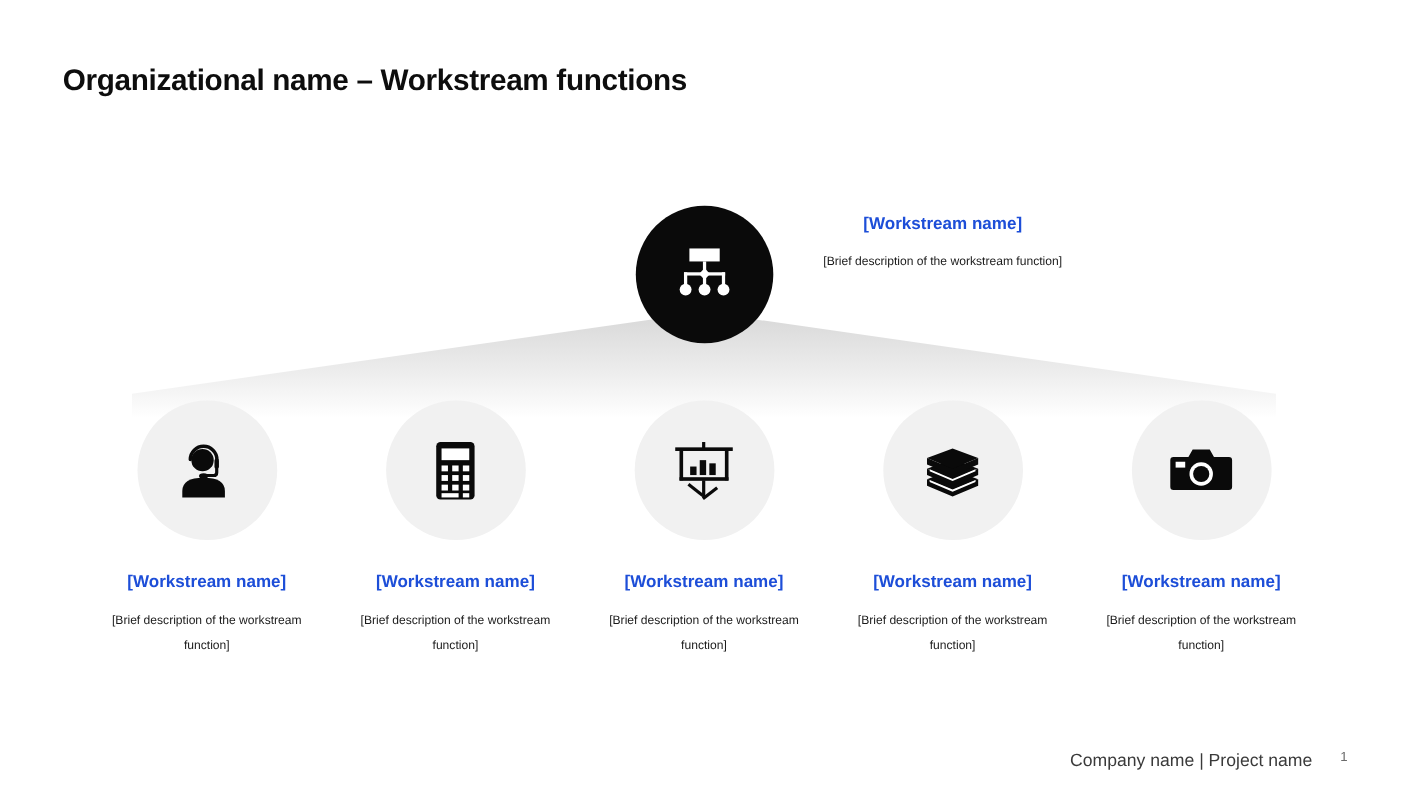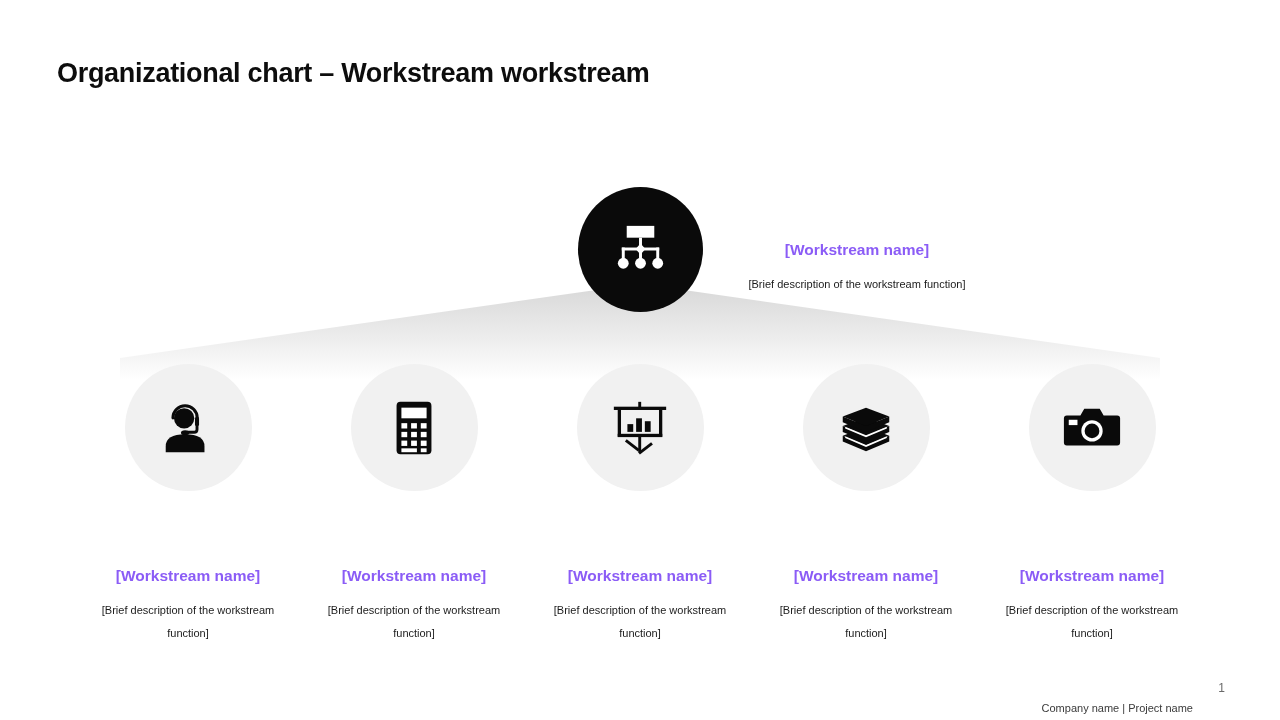--- a/index.html
+++ b/index.html
@@ -68,24 +68,23 @@
     left: 134px;
     top: 7px;
     width: 290px;
     text-align: center;
   }
 
   
   .node-name {
     font-size: 15.5px;
     font-weight: bold;
-    color: #8b5cf6;
+    color: #1d4ed8;
     line-height: 20px;
     white-space: nowrap;
-    margin-top: 46px;
   }
   .node-desc {
     font-size: 11px;
     font-weight: normal;
     color: #1b1b1b;
     line-height: 23px;
     margin-top: 13px;
   }
 
   
@@ -120,38 +119,38 @@
   .child-text {
     margin-top: 29px;
     width: 190px;
     text-align: center;
   }
 
   
   .footer-credit {
     position: absolute;
     right: 87px;
-    top: 702px;
-    font-size: 11px;
+    top: 683px;
+    font-size: 16px;
     color: #3a3a3a;
     white-space: nowrap;
   }
   .footer-page {
     position: absolute;
     right: 55px;
     top: 681px;
     font-size: 12px;
     color: #6a6a6a;
     white-space: nowrap;
   }
 </style>
 </head>
 <body>
 
-<div class="slide-title">Organizational chart – Workstream workstream</div>
+<div class="slide-title">Organizational name – Workstream functions</div>
 
 <svg class="fan" viewBox="0 0 1280 140" preserveAspectRatio="none" xmlns="http://www.w3.org/2000/svg">
   <defs>
     <linearGradient id="fanGrad" x1="0" y1="0" x2="0" y2="1">
       <stop offset="0%" stop-color="#d9d9d9" stop-opacity="1"></stop>
       <stop offset="55%" stop-color="#ededed" stop-opacity="1"></stop>
       <stop offset="100%" stop-color="#ffffff" stop-opacity="1"></stop>
     </linearGradient>
   </defs>
   <polygon points="610,48 670,48 1160,118 1160,140 120,140 120,118" fill="url(#fanGrad)"></polygon>

